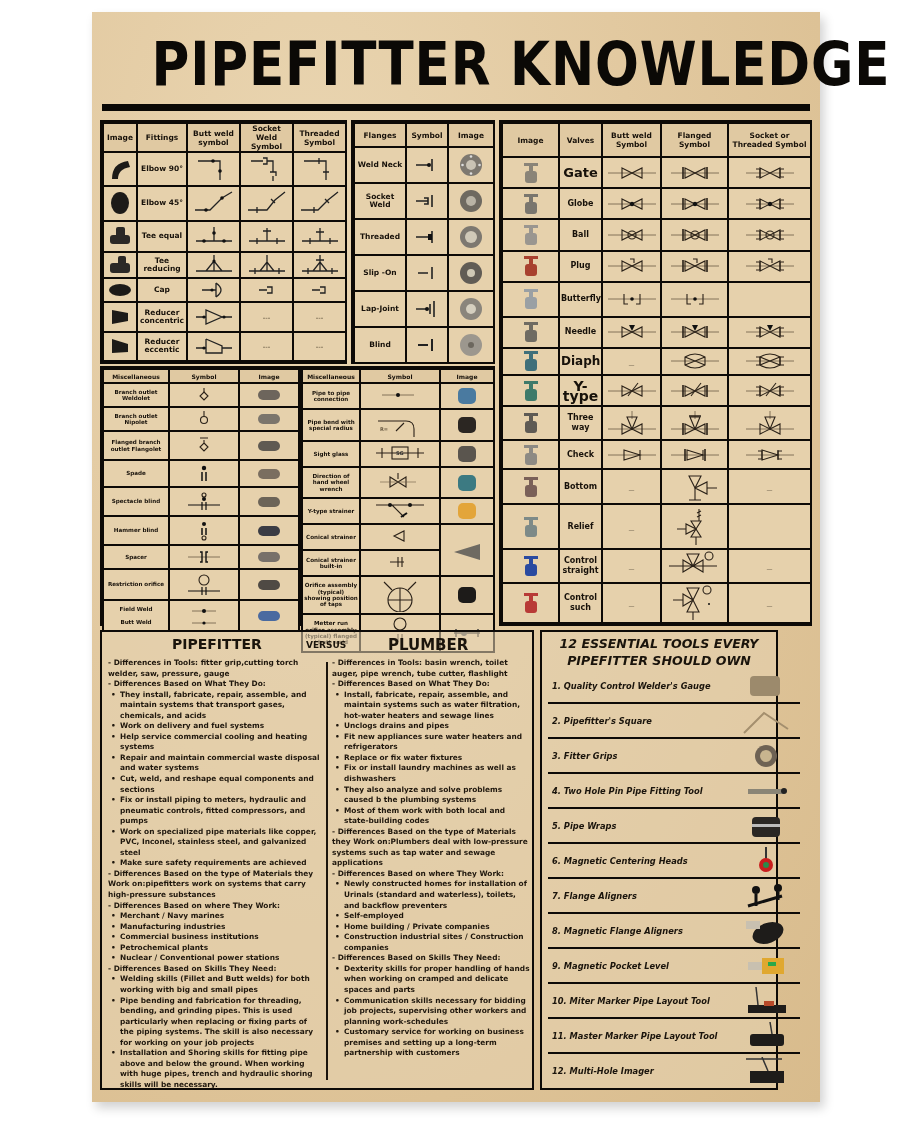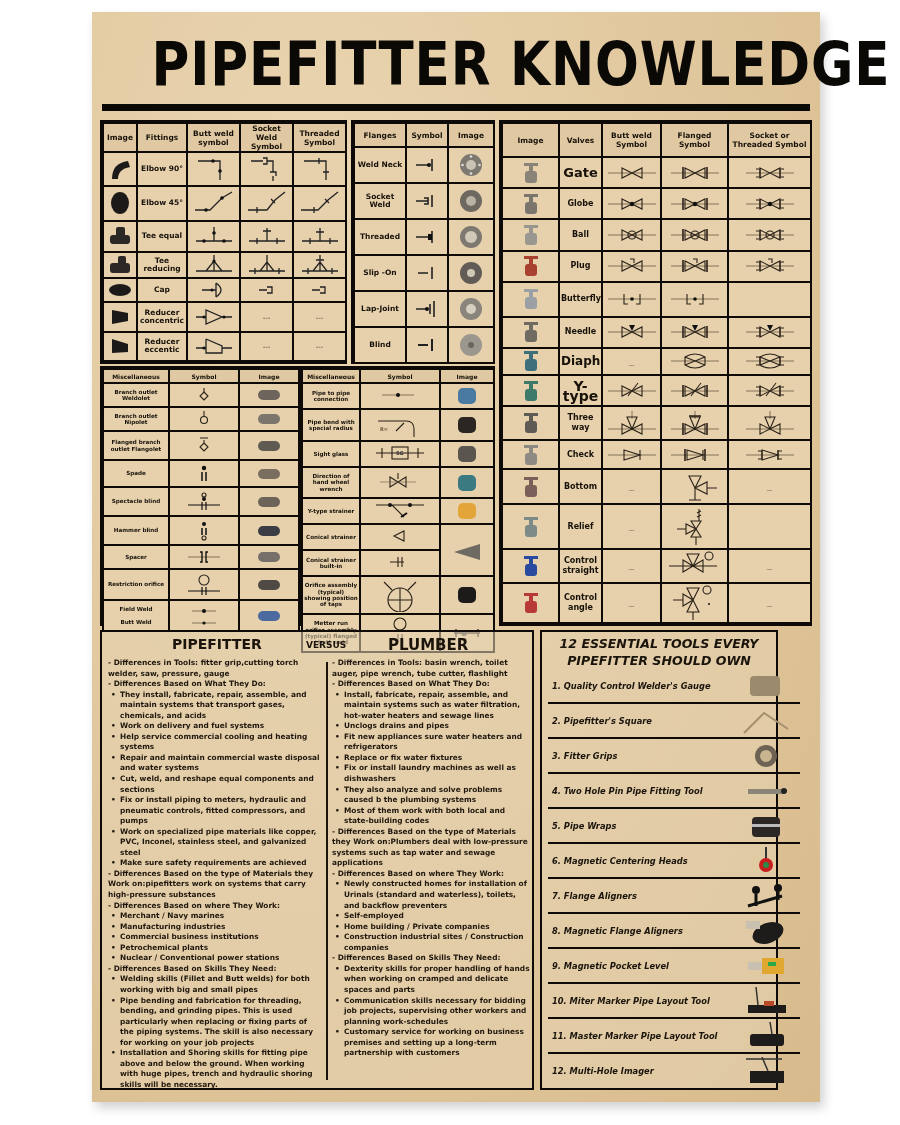--- a/index.html
+++ b/index.html
@@ -727,21 +727,21 @@
             <td class="sym"><span style="font-size:6px;color:#9a8a70">—</span></td>
           </tr>
           <tr style="height:40px">
             <td class="img">
               <svg width="24" height="24" xmlns="http://www.w3.org/2000/svg">
                 <rect x="5" y="2" width="14" height="3" fill="#b83a36"></rect>
                 <rect x="10" y="4" width="4" height="7" fill="#b83a36"></rect>
                 <rect x="6" y="10" width="12" height="12" rx="3" fill="#b83a36"></rect>
               </svg>
             </td>
-            <td class="lbl" style="font-size:8px;line-height:10px">Control angle</td>
+            <td class="lbl" style="font-size:8px;line-height:10px">Control such</td>
             <td class="sym"><span style="font-size:6px;color:#9a8a70">—</span></td>
             <td class="sym">
               <svg width="56" height="38" xmlns="http://www.w3.org/2000/svg">
                 <path d="M20 4 L32 4 L26 16 Z M26 16 L16 10 L16 22 Z M20 28 L32 28 L26 16 Z M26 28 V36 M6 16 H16" stroke="#2a2118" fill="none" stroke-width="1.1"></path>
                 <circle cx="40" cy="6" r="4" stroke="#2a2118" fill="none" stroke-width="1.1"></circle>
                 <circle cx="42" cy="20" r="1" fill="#111"></circle>
               </svg>
             </td>
             <td class="sym"><span style="font-size:6px;color:#9a8a70">—</span></td>
           </tr>

